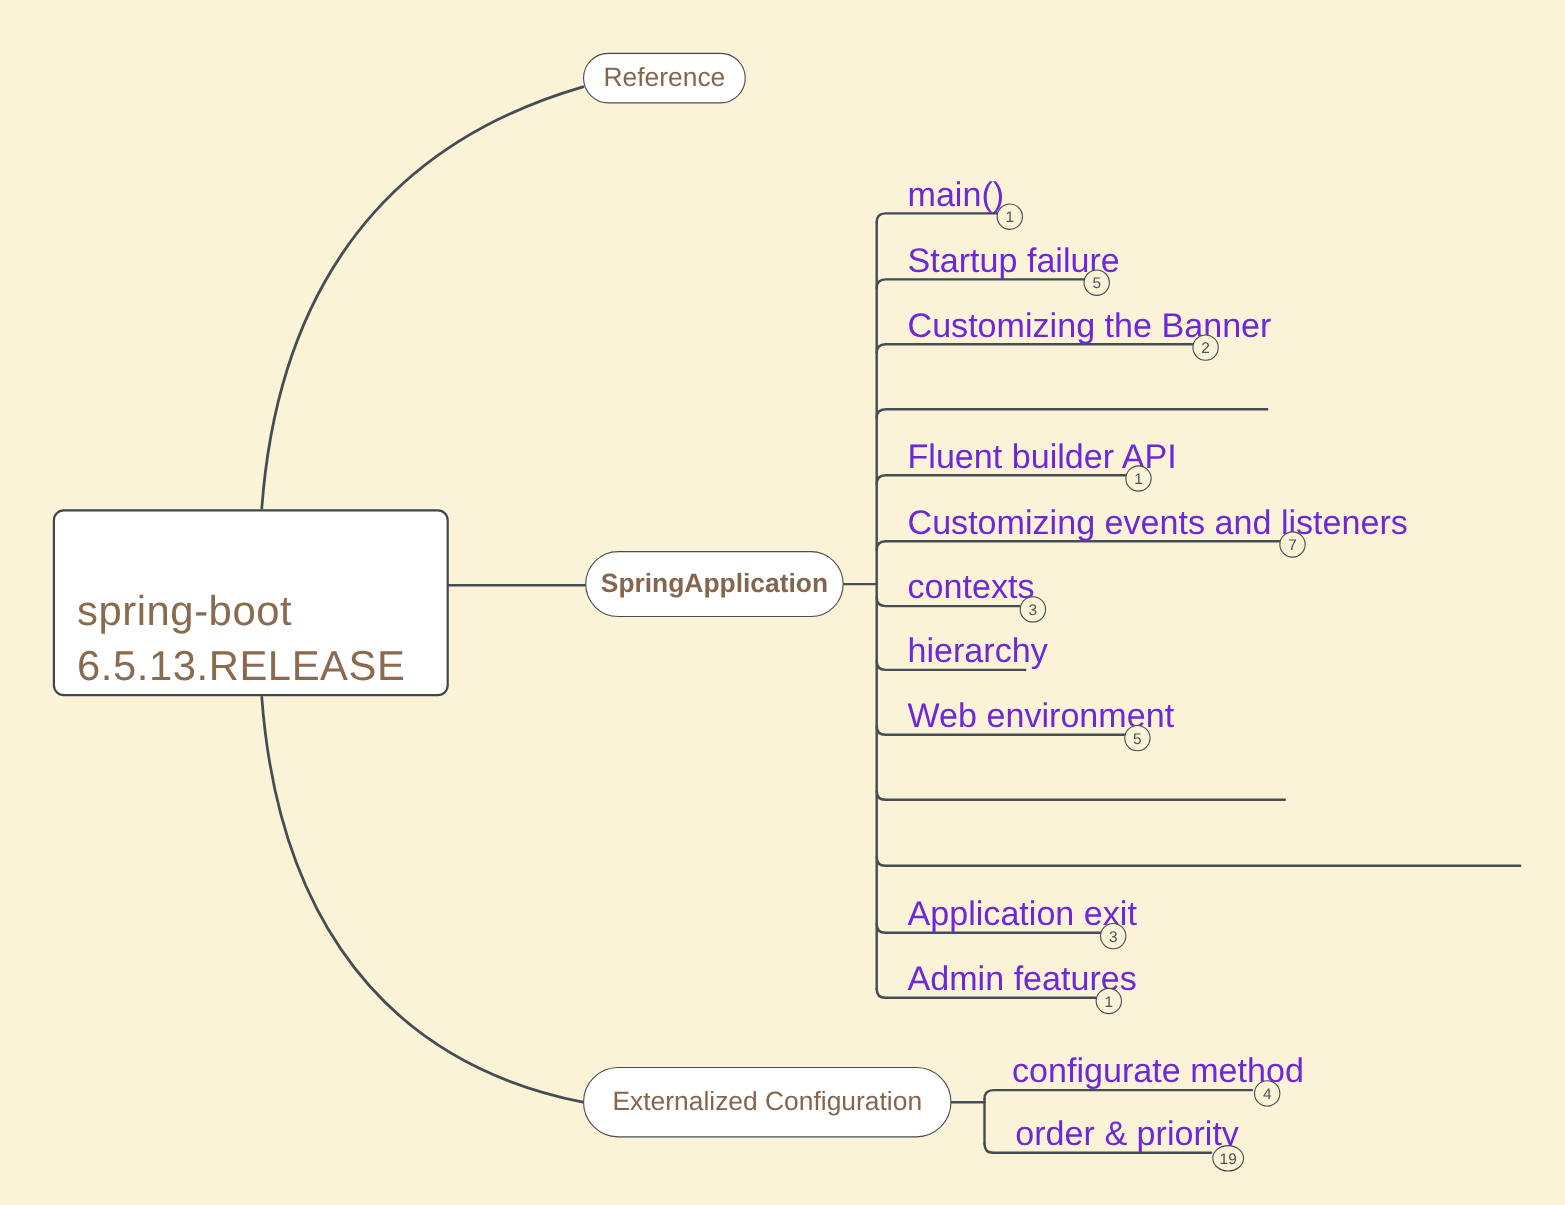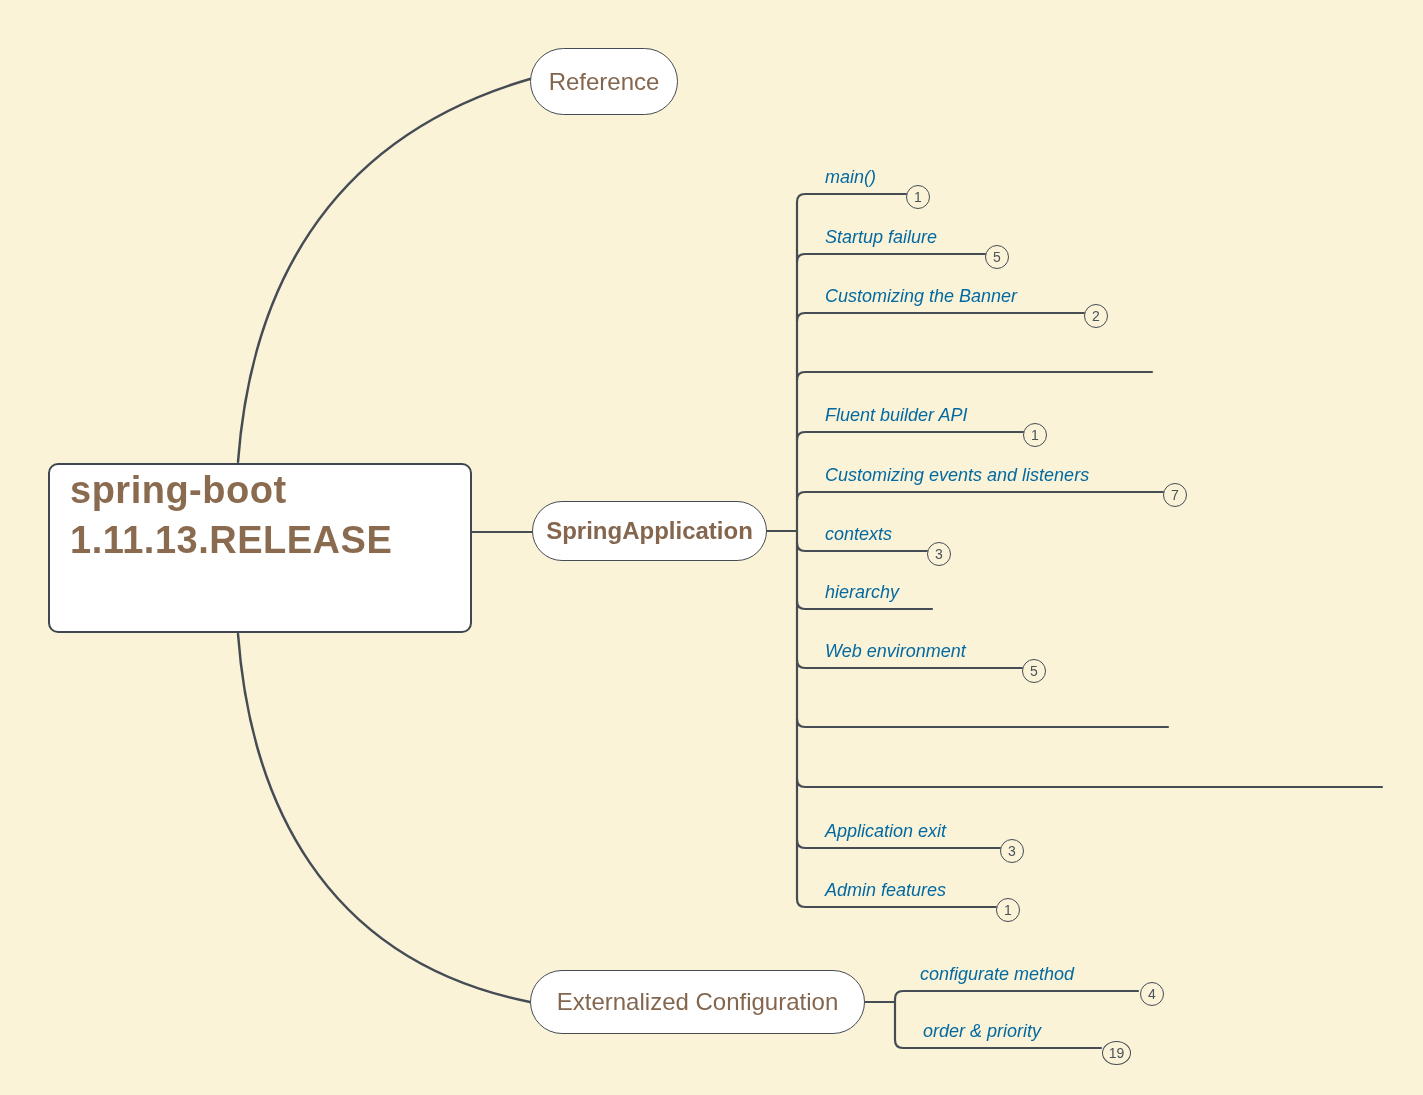--- a/index.html
+++ b/index.html
@@ -15,59 +15,57 @@
     overflow:hidden;
   }
   .wires{
     position:absolute;
     left:0;top:0;
     width:1423px;height:1095px;
   }
   .root-node{
     position:absolute;
     left:48px;top:463px;
-    width:424px;height:170px;
+    width:360px;height:170px;
     box-sizing:border-box;
     background:#ffffff;
     border:2.5px solid #3f464e;
     border-radius:10px;
     display:flex;
     flex-direction:column;
-    justify-content:flex-start;
+    justify-content:flex-end;
     padding-left:20px;
     color:#8a6b50;
     font-size:38px;
     line-height:50px;
     letter-spacing:.5px;
-    font-weight:bold;
   }
   .pill{
     position:absolute;
     box-sizing:border-box;
     background:#ffffff;
     border:1.7px solid #454c54;
     border-radius:999px;
     display:flex;
     align-items:center;
     justify-content:center;
     color:#84664e;
     font-size:24px;
     white-space:nowrap;
   }
-  .pill-reference{left:530px;top:48px;width:148px;height:67px;}
+  .pill-reference{left:530px;top:48px;width:148px;height:46px;}
   .pill-springapp{left:532px;top:501px;width:235px;height:60px;font-weight:bold;}
   .pill-extconf{left:530px;top:970px;width:335px;height:64px;}
   .leaf-label{
     position:absolute;
     height:30px;
     line-height:30px;
-    color:#0369a1;
-    font-size:18px;
+    color:#6d28d9;
+    font-size:31px;
     white-space:nowrap;
-    font-style:italic;
   }
   .badge{
     position:absolute;
     box-sizing:border-box;
     width:24px;height:24px;
     border:1.6px solid #454c54;
     border-radius:50%;
     background:#faf3d8;
     color:#4a525a;
     font-size:14px;
@@ -110,21 +108,21 @@
     <path d="M 797 899 Q 797 907 805 907 H 996"></path>
 
     <path d="M 865 1002 H 895"></path>
     <path d="M 895 999 V 1040"></path>
     <path d="M 895 999 Q 895 991 903 991 H 1138"></path>
     <path d="M 895 1040 Q 895 1048 903 1048 H 1101"></path>
   </svg>
 
   <div class="root-node">
     <div>spring-boot</div>
-    <div>1.11.13.RELEASE</div>
+    <div>6.5.13.RELEASE</div>
   </div>
 
   <div class="pill pill-reference">
     <span>Reference</span>
   </div>
   <div class="pill pill-springapp">
     <span>SpringApplication</span>
   </div>
   <div class="pill pill-extconf">
     <span>Externalized Configuration</span>

